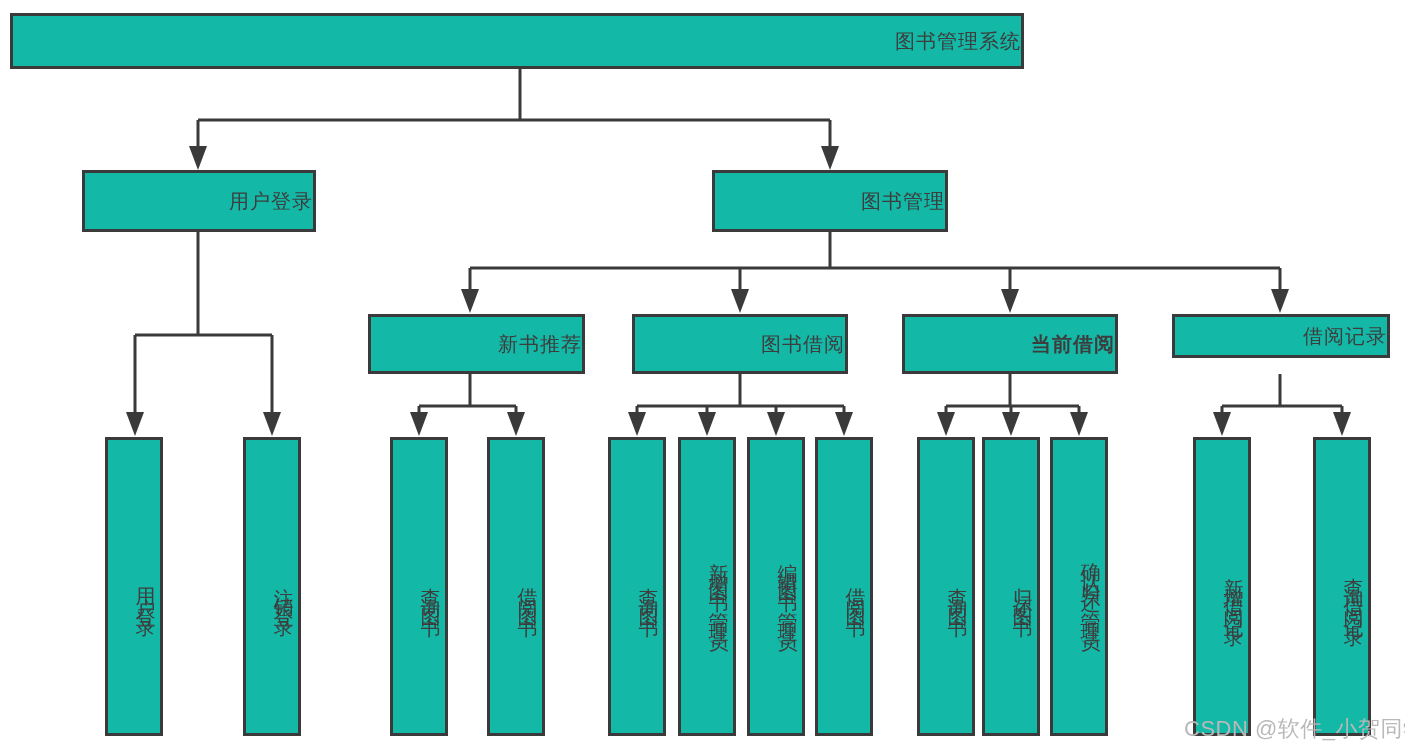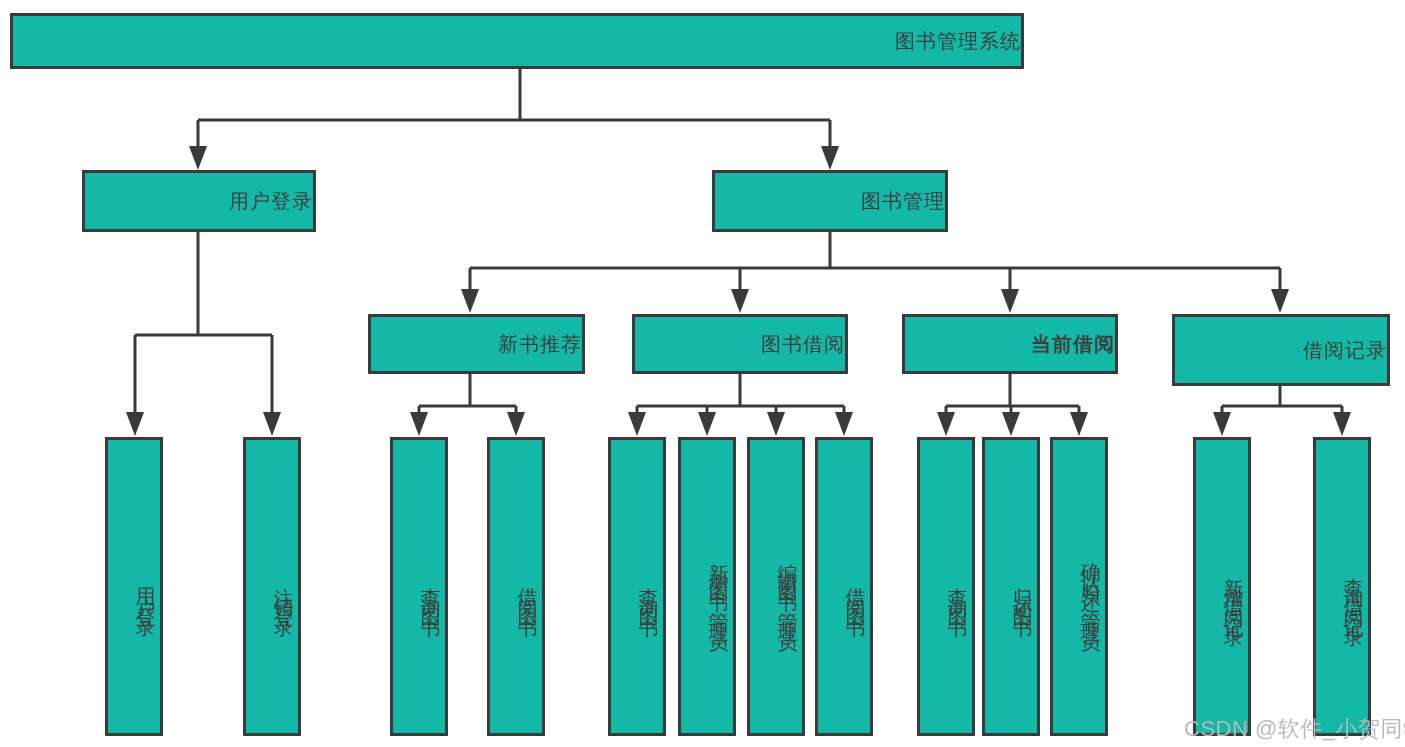--- a/index.html
+++ b/index.html
@@ -107,21 +107,21 @@
 
   <div class="node" style="left:368px; top:314px; width:217px; height:60px;">
     <span class="h-label">新书推荐</span>
   </div>
   <div class="node" style="left:632px; top:314px; width:216px; height:60px;">
     <span class="h-label">图书借阅</span>
   </div>
   <div class="node" style="left:902px; top:314px; width:216px; height:60px;font-weight:bold;">
     <span class="h-label">当前借阅</span>
   </div>
-  <div class="node" style="left:1172px; top:314px; width:218px; height:72px;">
+  <div class="node" style="left:1172px; top:314px; width:218px; height:44px;">
     <span class="h-label">借阅记录</span>
   </div>
 
   <div class="node leaf" style="left:105px; top:437px; width:58px; height:299px;">
     <span class="v-label">用户登录</span>
   </div>
   <div class="node leaf" style="left:243px; top:437px; width:58px; height:299px;">
     <span class="v-label">注销登录</span>
   </div>
 

